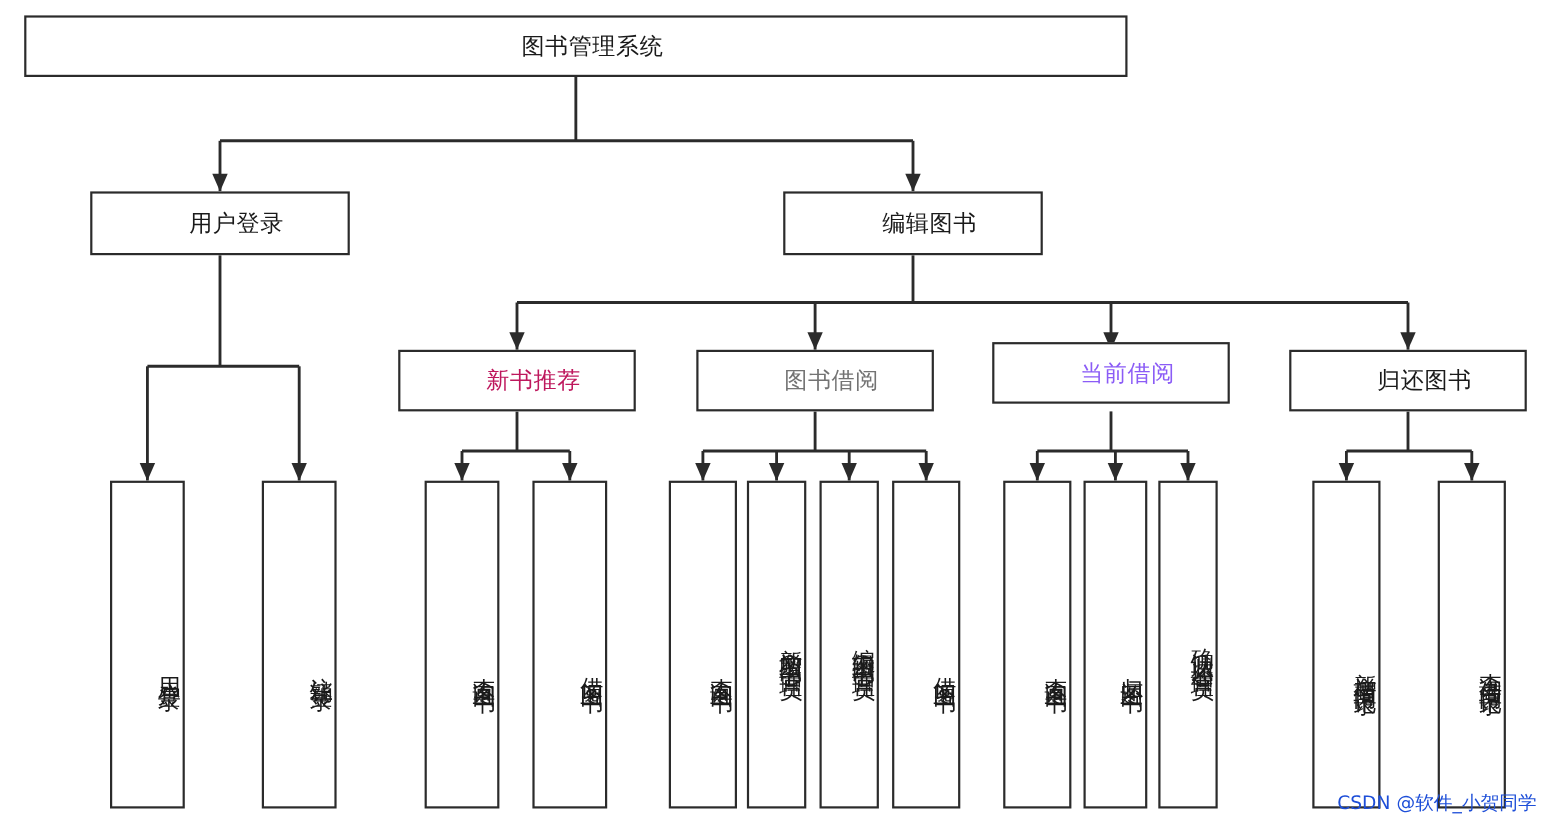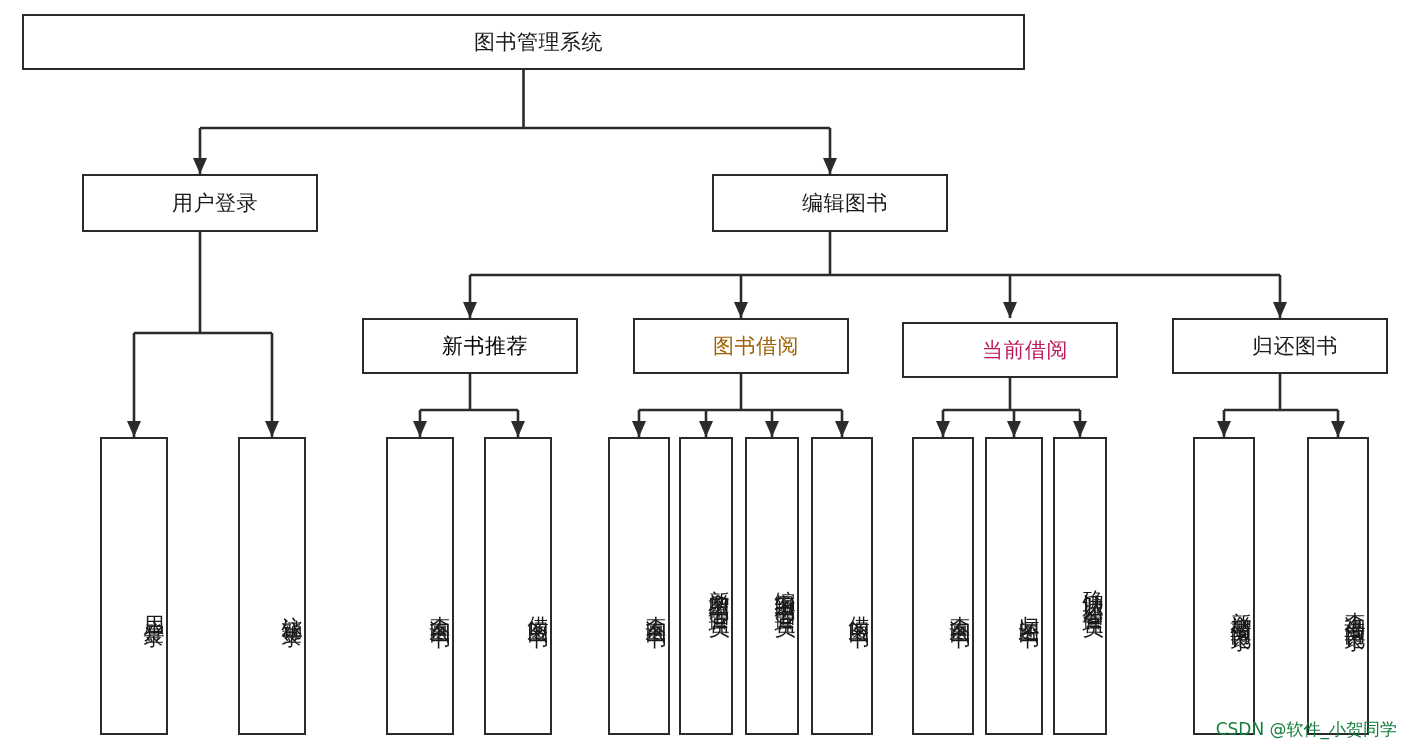--- a/index.html
+++ b/index.html
@@ -55,21 +55,21 @@
     white-space: nowrap;
   }
   .node.v.tall {
     padding-top: 10px;
   }
   .watermark {
     position: absolute;
     right: 8px;
     bottom: 6px;
     font-size: 17px;
-    color: #15803d;
+    color: #1d4ed8;
     white-space: nowrap;
     z-index: 3;
     font-family: "DejaVu Sans", "Liberation Sans", sans-serif;
   }
 </style>
 </head>
 <body>
 
 <div id="canvas">
   <svg id="edges" viewBox="0 0 1405 747">
@@ -123,23 +123,23 @@
       <line x1="1224" y1="410" x2="1338" y2="410" stroke="#2b2b2b" stroke-width="2.6"></line>
       <line x1="1224" y1="410" x2="1224" y2="437" stroke="#2b2b2b" stroke-width="2.6"></line>
       <polygon points="1217,421 1231,421 1224,437" fill="#2b2b2b"></polygon>
       <line x1="1338" y1="410" x2="1338" y2="437" stroke="#2b2b2b" stroke-width="2.6"></line>
       <polygon points="1331,421 1345,421 1338,437" fill="#2b2b2b"></polygon>
     </svg>
   <div id="nodes">
       <div class="node h" style="left: 22px; top: 14px; width: 1003px; height: 56px; border-color: rgb(43, 43, 43); background: rgb(255, 255, 255); color: rgb(26, 26, 26);">图书管理系统</div>
       <div class="node h" style="left: 82px; top: 174px; width: 236px; height: 58px; border-color: rgb(43, 43, 43); background: rgb(255, 255, 255); color: rgb(26, 26, 26);">用户登录</div>
       <div class="node h" style="left: 712px; top: 174px; width: 236px; height: 58px; border-color: rgb(43, 43, 43); background: rgb(255, 255, 255); color: rgb(26, 26, 26);">编辑图书</div>
-      <div class="node h" style="left: 362px; top: 318px; width: 216px; height: 56px; border-color: rgb(43, 43, 43); background: rgb(255, 255, 255); color: #000000;">新书推荐</div>
-      <div class="node h" style="left: 633px; top: 318px; width: 216px; height: 56px; border-color: rgb(43, 43, 43); background: rgb(255, 255, 255); color: #a16207;">图书借阅</div>
-      <div class="node h" style="left: 902px; top: 322px; width: 216px; height: 56px; border-color: rgb(43, 43, 43); background: rgb(255, 255, 255); color: #be185d;">当前借阅</div>
+      <div class="node h" style="left: 362px; top: 318px; width: 216px; height: 56px; border-color: rgb(43, 43, 43); background: rgb(255, 255, 255); color: #be185d;">新书推荐</div>
+      <div class="node h" style="left: 633px; top: 318px; width: 216px; height: 56px; border-color: rgb(43, 43, 43); background: rgb(255, 255, 255); color: #737373;">图书借阅</div>
+      <div class="node h" style="left: 902px; top: 311px; width: 216px; height: 56px; border-color: rgb(43, 43, 43); background: rgb(255, 255, 255); color: #8b5cf6;">当前借阅</div>
       <div class="node h" style="left: 1172px; top: 318px; width: 216px; height: 56px; border-color: rgb(43, 43, 43); background: rgb(255, 255, 255); color: rgb(26, 26, 26);">归还图书</div>
       <div class="node v" style="left: 100px; top: 437px; width: 68px; height: 298px; border-color: rgb(43, 43, 43); background: rgb(255, 255, 255); color: rgb(26, 26, 26);">用户登录</div>
       <div class="node v" style="left: 238px; top: 437px; width: 68px; height: 298px; border-color: rgb(43, 43, 43); background: rgb(255, 255, 255); color: rgb(26, 26, 26);">注销登录</div>
       <div class="node v" style="left: 386px; top: 437px; width: 68px; height: 298px; border-color: rgb(43, 43, 43); background: rgb(255, 255, 255); color: rgb(26, 26, 26);">查询图书</div>
       <div class="node v" style="left: 484px; top: 437px; width: 68px; height: 298px; border-color: rgb(43, 43, 43); background: rgb(255, 255, 255); color: rgb(26, 26, 26);">借阅图书</div>
       <div class="node v" style="left: 608px; top: 437px; width: 62px; height: 298px; border-color: rgb(43, 43, 43); background: rgb(255, 255, 255); color: rgb(26, 26, 26);">查询图书</div>
       <div class="node v tall" style="left: 679px; top: 437px; width: 54px; height: 298px; border-color: rgb(43, 43, 43); background: rgb(255, 255, 255); color: rgb(26, 26, 26);">新增图书（管理员）</div>
       <div class="node v tall" style="left: 745px; top: 437px; width: 54px; height: 298px; border-color: rgb(43, 43, 43); background: rgb(255, 255, 255); color: rgb(26, 26, 26);">编辑图书（管理员）</div>
       <div class="node v" style="left: 811px; top: 437px; width: 62px; height: 298px; border-color: rgb(43, 43, 43); background: rgb(255, 255, 255); color: rgb(26, 26, 26);">借阅图书</div>
       <div class="node v" style="left: 912px; top: 437px; width: 62px; height: 298px; border-color: rgb(43, 43, 43); background: rgb(255, 255, 255); color: rgb(26, 26, 26);">查询图书</div>

